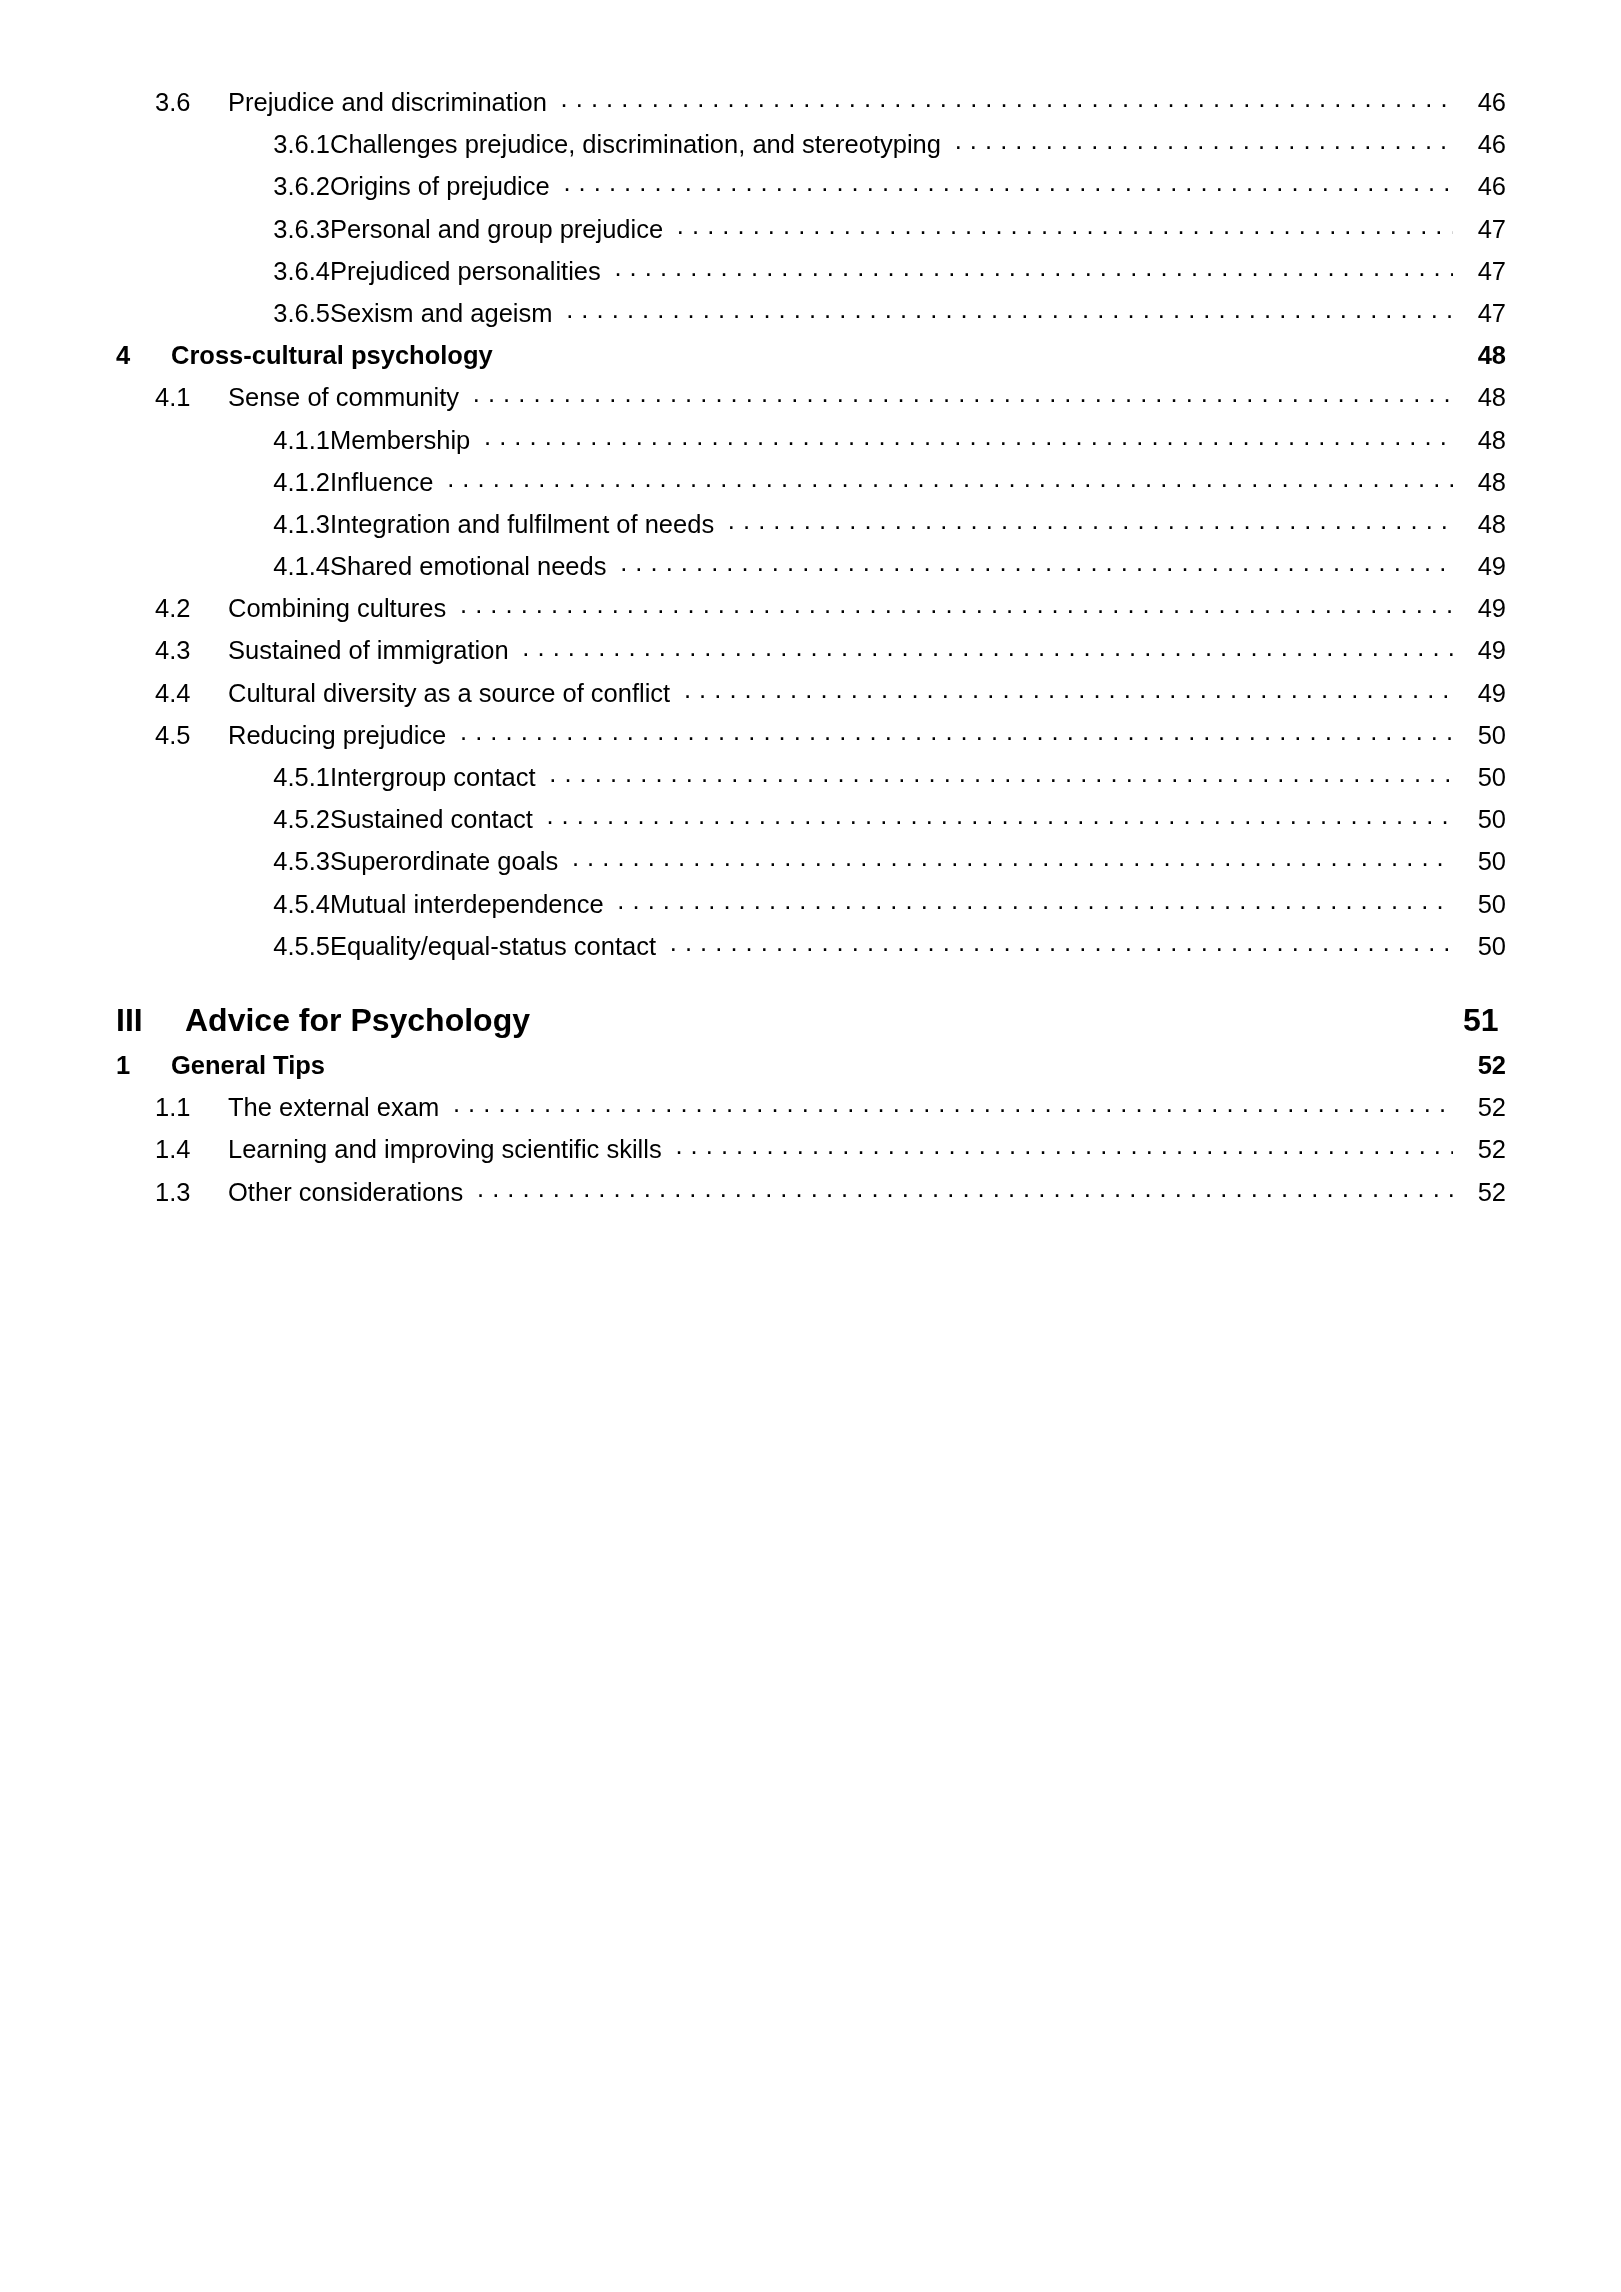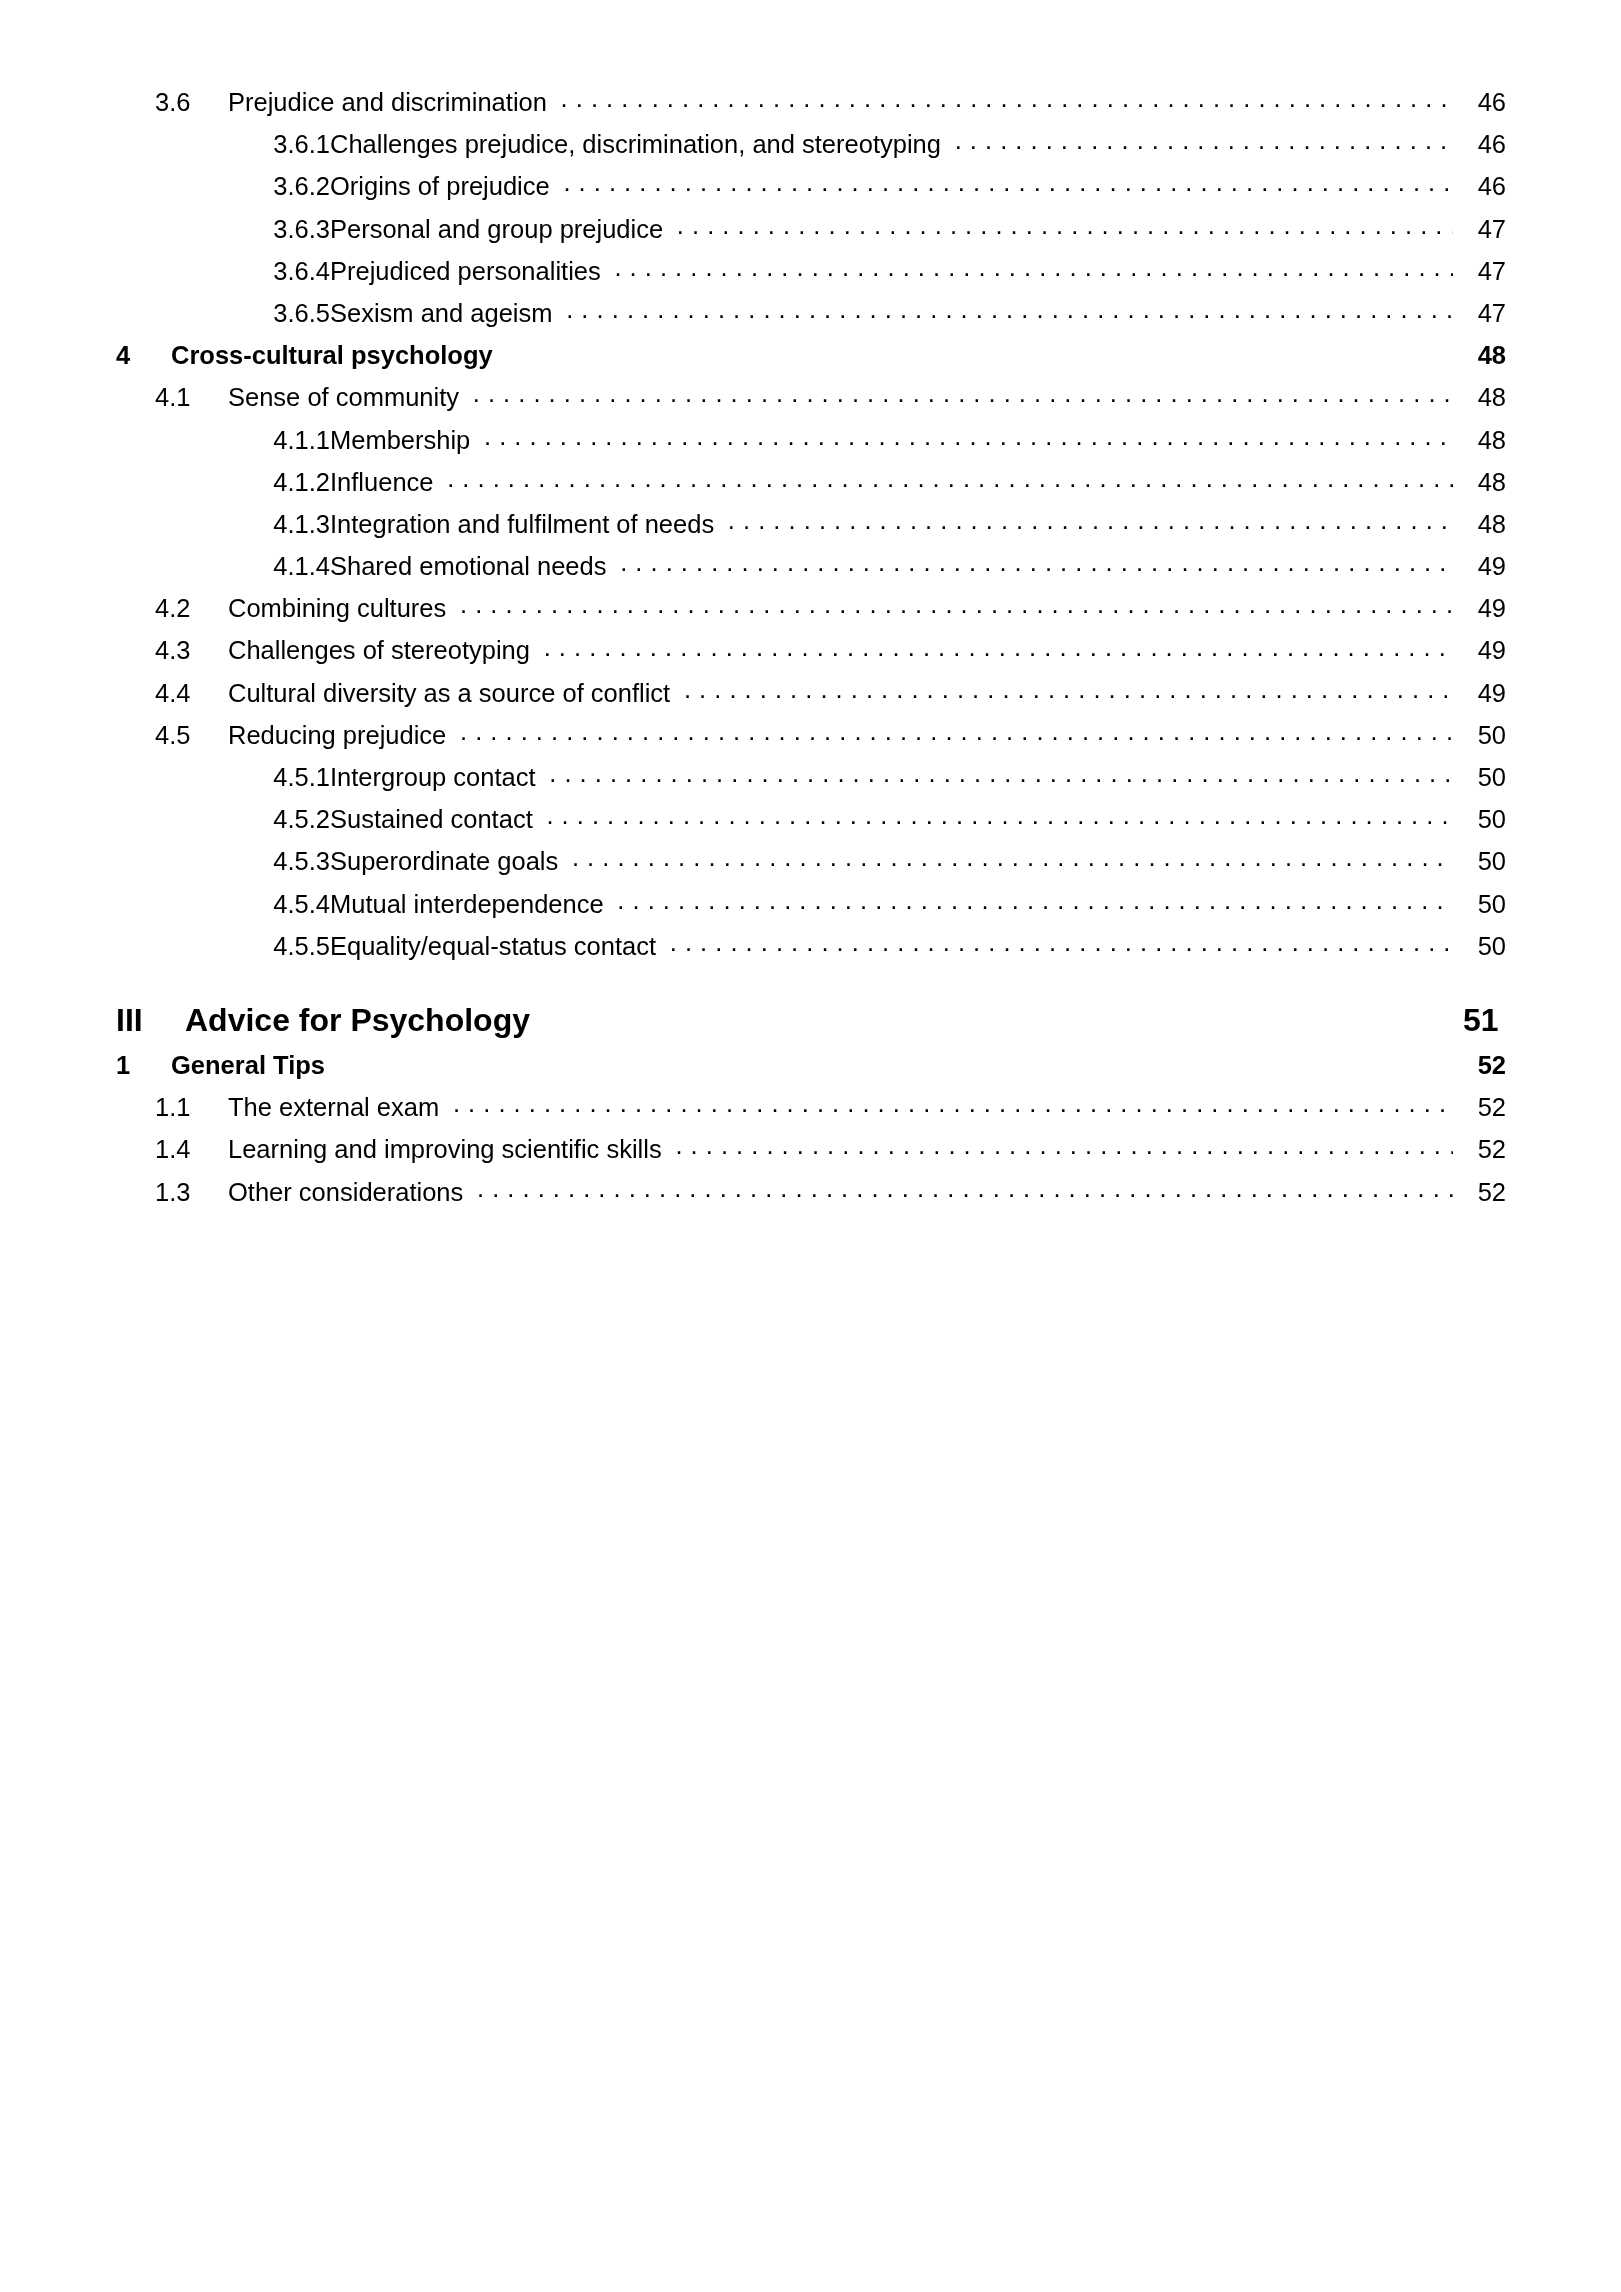--- a/index.html
+++ b/index.html
@@ -231,21 +231,21 @@
         <div class="pageno">49</div>
       </div>
       <div class="row row-sec">
         <div class="num-l2">4.2</div>
         <div class="title">Combining cultures</div>
         <div class="leader"></div>
         <div class="pageno">49</div>
       </div>
       <div class="row row-sec">
         <div class="num-l2">4.3</div>
-        <div class="title">Challenges of stereotyping</div>
+        <div class="title">Sustained of immigration</div>
         <div class="leader"></div>
         <div class="pageno">49</div>
       </div>
       <div class="row row-sec">
         <div class="num-l2">4.4</div>
         <div class="title">Cultural diversity as a source of conflict</div>
         <div class="leader"></div>
         <div class="pageno">49</div>
       </div>
       <div class="row row-sec">

